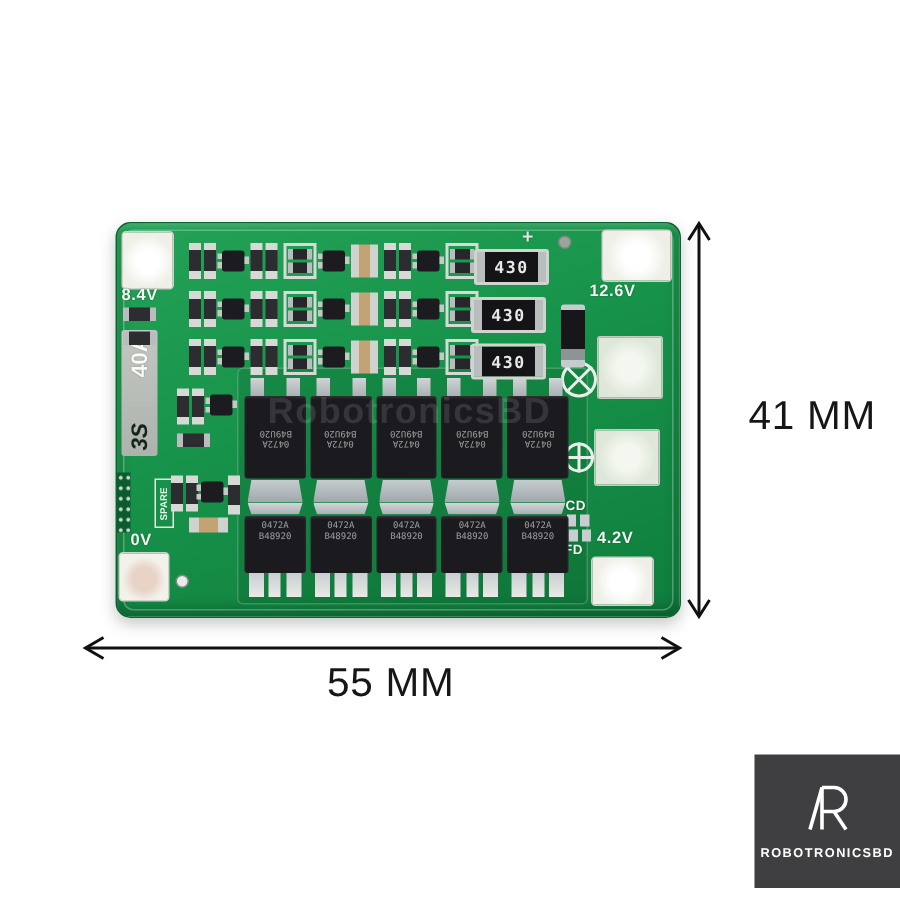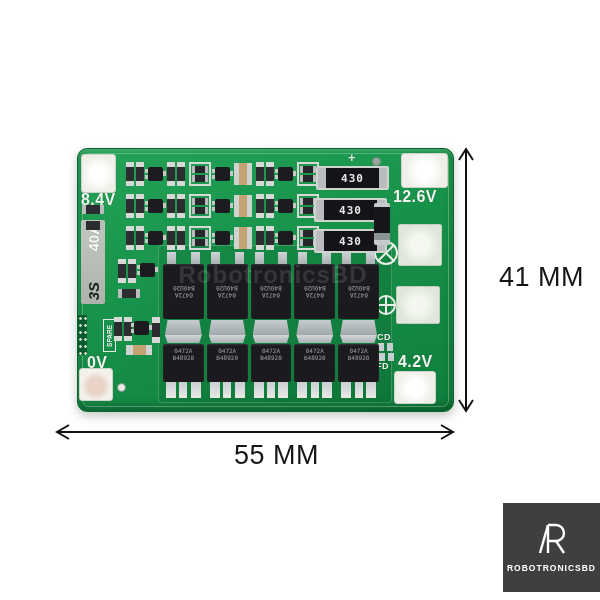--- a/index.html
+++ b/index.html
@@ -22,21 +22,21 @@
   .pad-tr{left:323px;top:4px;width:45px;height:33px;}
   .pad-bl{left:1px;top:219px;width:32px;height:31px;
        background:radial-gradient(circle at 50% 55%,#e9d2c6 0 32%,#f2f1ea 62%);}
   .pad-br{left:316px;top:222px;width:40px;height:31px;}
   .pad-mid{position:absolute;border-radius:2px;border:1px solid #c2ccc0;
        background:radial-gradient(circle at 50% 50%,#f4f7ef 0 30%,#dfe7da 68%);}
   .pad-m1{left:320px;top:75px;width:42px;height:40px;}
   .pad-m2{left:318px;top:137px;width:42px;height:36px;}
 
   
-  .silk{position:absolute;color:#f2f7f2;font-weight:bold;font-size:16px;letter-spacing:.4px;
+  .silk{position:absolute;color:#f2f7f2;font-weight:bold;font-size:11px;letter-spacing:.4px;
         text-shadow:0 0 1px rgba(0,40,15,.6);white-space:nowrap;}
   .lbl-84{left:3px;top:42px;}  .lbl-126{left:315px;top:39px;}
   .lbl-0{left:9px;top:205px;}  .lbl-42{left:320px;top:204px;}
   .lbl-cd{left:299px;top:183px;font-size:9px;text-align:center;}
   .lbl-fd{left:298px;top:212px;font-size:9px;}
   .jpads{position:absolute;height:8px;width:15px;
         background:linear-gradient(90deg,#c8cdd0 0 6px,transparent 6px 9px,#c8cdd0 9px 15px);}
   .jp-cd{left:300px;top:194px;} .jp-fd{left:301px;top:204px;}
 
   
@@ -81,21 +81,21 @@
     linear-gradient(90deg,#b9bdbd 0 3px,#26262b 3px 13px,#b9bdbd 13px 16px) center bottom 2px/16px 7px no-repeat;}
   .tan{width:18px;height:22px;background:linear-gradient(90deg,#cfd3cf 0 30%,#c3a273 30% 70%,#cfd3cf 70%);}
   .chip-sm{width:13px;height:13px;background:#1b1b20;border-radius:1px;}
   .res-h{position:absolute;width:22px;height:9px;
     background:linear-gradient(90deg,#b9bdbd 0 4px,#2c2c31 4px 18px,#b9bdbd 18px);}
   .res-v{position:absolute;width:8px;height:26px;
     background:linear-gradient(180deg,#d6d9d5 0 6px,#2c2c31 6px 20px,#d6d9d5 20px);}
   .abs{position:absolute;}
 
   
-  .r430{position:absolute;width:73px;height:24px;border:2px solid #cfd4cf;border-radius:2px;
+  .r430{position:absolute;width:50px;height:24px;border:2px solid #cfd4cf;border-radius:2px;
         box-sizing:border-box;background:linear-gradient(90deg,#b9bdbd 0 12%,#141418 12% 88%,#b9bdbd 88%);
         display:flex;align-items:center;justify-content:center;}
   .r430 span{color:#e8e8e6;font-family:"DejaVu Sans Mono",monospace;font-weight:bold;font-size:11px;letter-spacing:1px;}
   .r430-1{left:238px;top:17px;} .r430-2{left:236px;top:49px;} .r430-3{left:236px;top:80px;}
 
   
   .diode{position:absolute;left:296px;top:54px;width:16px;height:42px;border-radius:2px;
         background:linear-gradient(180deg,#c6cbcd 0 4px,#17171b 4px 30px,#8d9496 30px 37px,#c6cbcd 37px);}
 
   
@@ -123,21 +123,21 @@
         color:rgba(255,255,255,.55);text-align:center;white-space:nowrap;}
 
   .watermark{position:absolute;left:90px;top:112px;width:210px;text-align:center;
         font-size:24px;font-weight:bold;color:rgba(255,255,255,.12);letter-spacing:1px;}
 
   
   .dim-arrow{position:absolute;}
   .arrow-v{left:454px;top:144px;}
   .arrow-h{left:50px;top:420px;}
   .dim-label{position:absolute;color:#161616;font-size:27px;letter-spacing:.5px;white-space:nowrap;}
-  .dim-h-label{left:234px;top:440px;}
+  .dim-h-label{left:218px;top:440px;}
   .dim-v-label{left:499px;top:262px;}
 
   
   .logo{position:absolute;left:503px;top:503px;width:97px;height:89px;background:#3f3f41;
         display:flex;flex-direction:column;align-items:center;justify-content:center;gap:7px;}
   .logo-brand{color:#ffffff;font-size:8.5px;font-weight:bold;letter-spacing:1px;white-space:nowrap;}
 </style>
 </head>
 <body>
 

